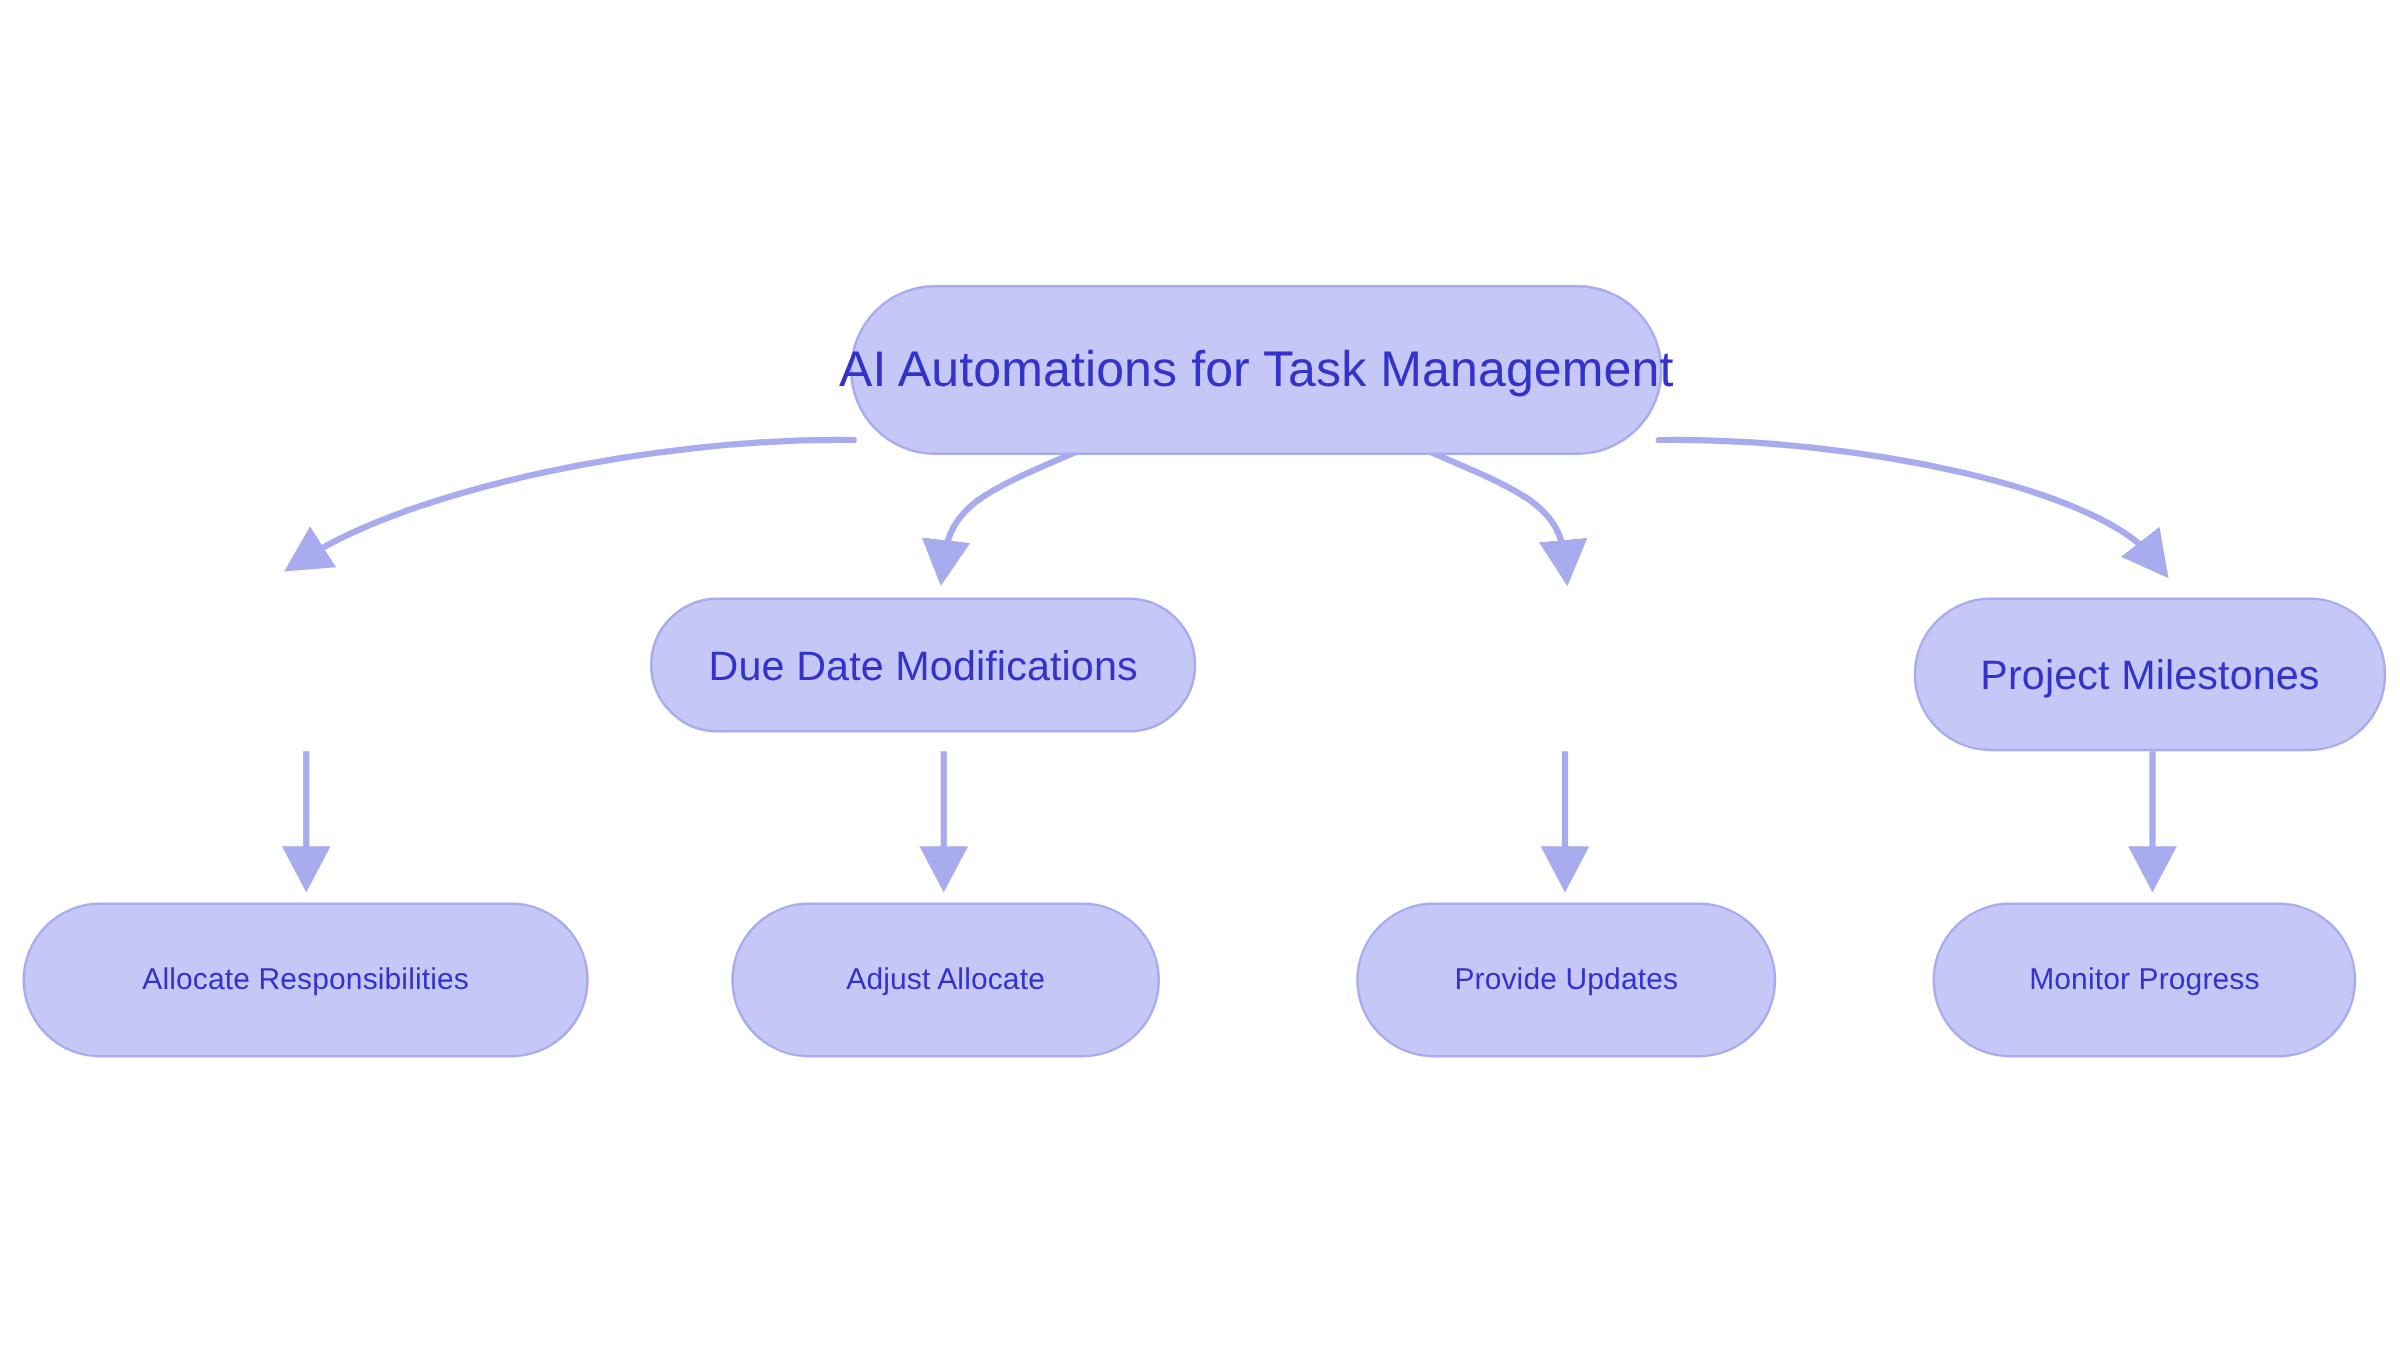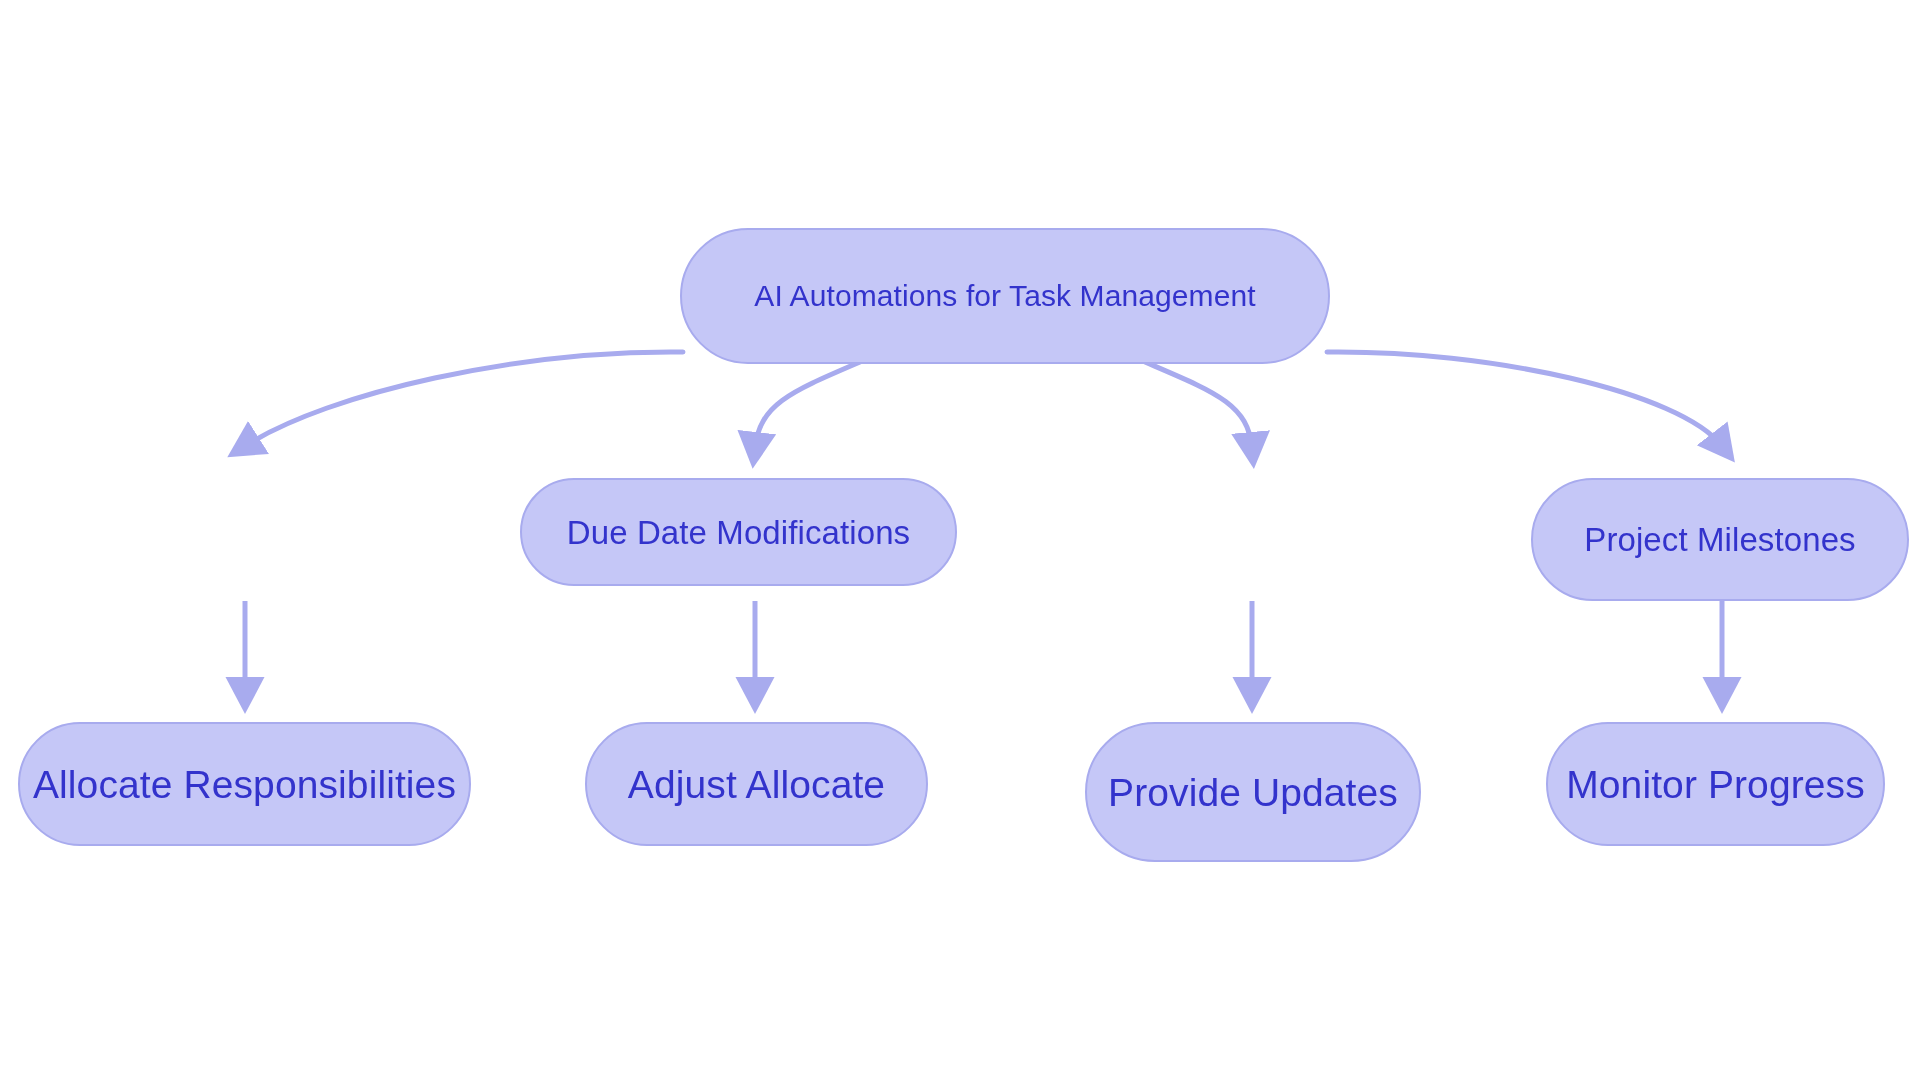--- a/index.html
+++ b/index.html
@@ -37,27 +37,27 @@
     display: flex;
     align-items: center;
     justify-content: center;
     color: #3333cc;
     font-family: "Liberation Sans", sans-serif;
     font-weight: 400;
     letter-spacing: 0.1px;
     white-space: nowrap;
   }
   .node-root {
-    font-size: 30px;
+    font-size: 40px;
   }
   .node-mid {
     font-size: 33px;
   }
   .node-leaf {
-    font-size: 39px;
+    font-size: 24px;
   }
   .node-label {
     display: block;
     line-height: 1;
   }
 </style>
 </head>
 <body>
 
 <div id="canvas">
@@ -101,21 +101,21 @@
   </div>
 
   <div class="node node-leaf" style="left:18px; top:722px; width:453px; height:124px;">
     <span class="node-label">Allocate Responsibilities</span>
   </div>
 
   <div class="node node-leaf" style="left:585px; top:722px; width:343px; height:124px;">
     <span class="node-label">Adjust Allocate</span>
   </div>
 
-  <div class="node node-leaf" style="left:1085px; top:722px; width:336px; height:140px;">
+  <div class="node node-leaf" style="left:1085px; top:722px; width:336px; height:124px;">
     <span class="node-label">Provide Updates</span>
   </div>
 
   <div class="node node-leaf" style="left:1546px; top:722px; width:339px; height:124px;">
     <span class="node-label">Monitor Progress</span>
   </div>
 
 </div>
 
 </body></html>

